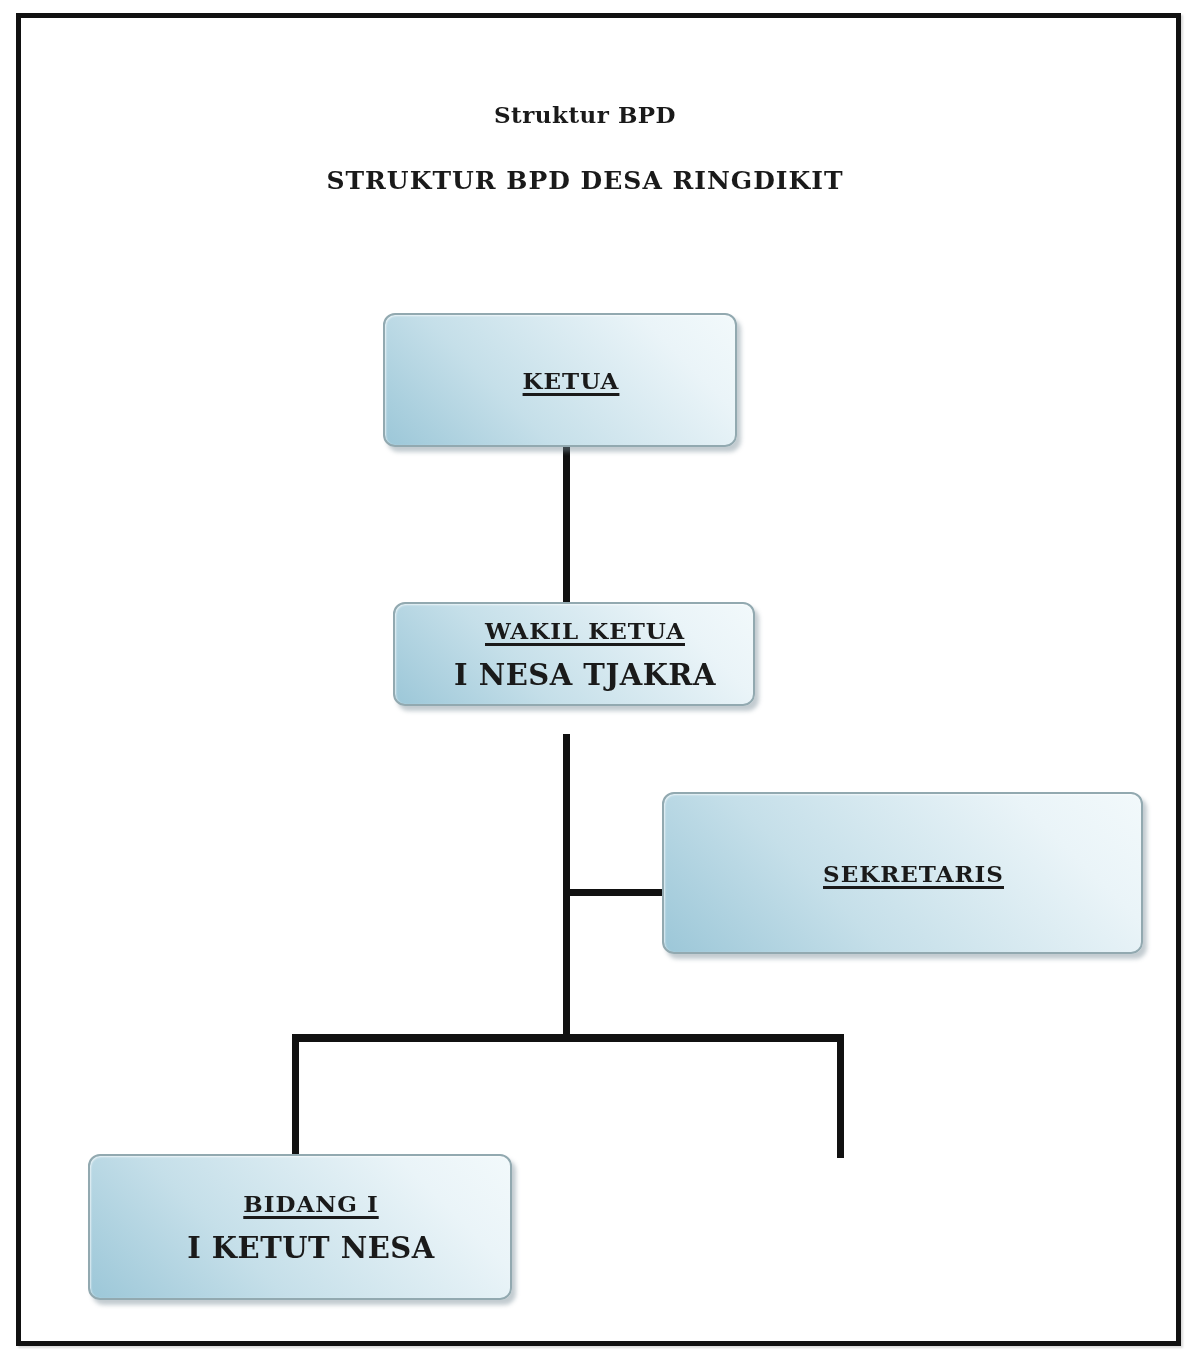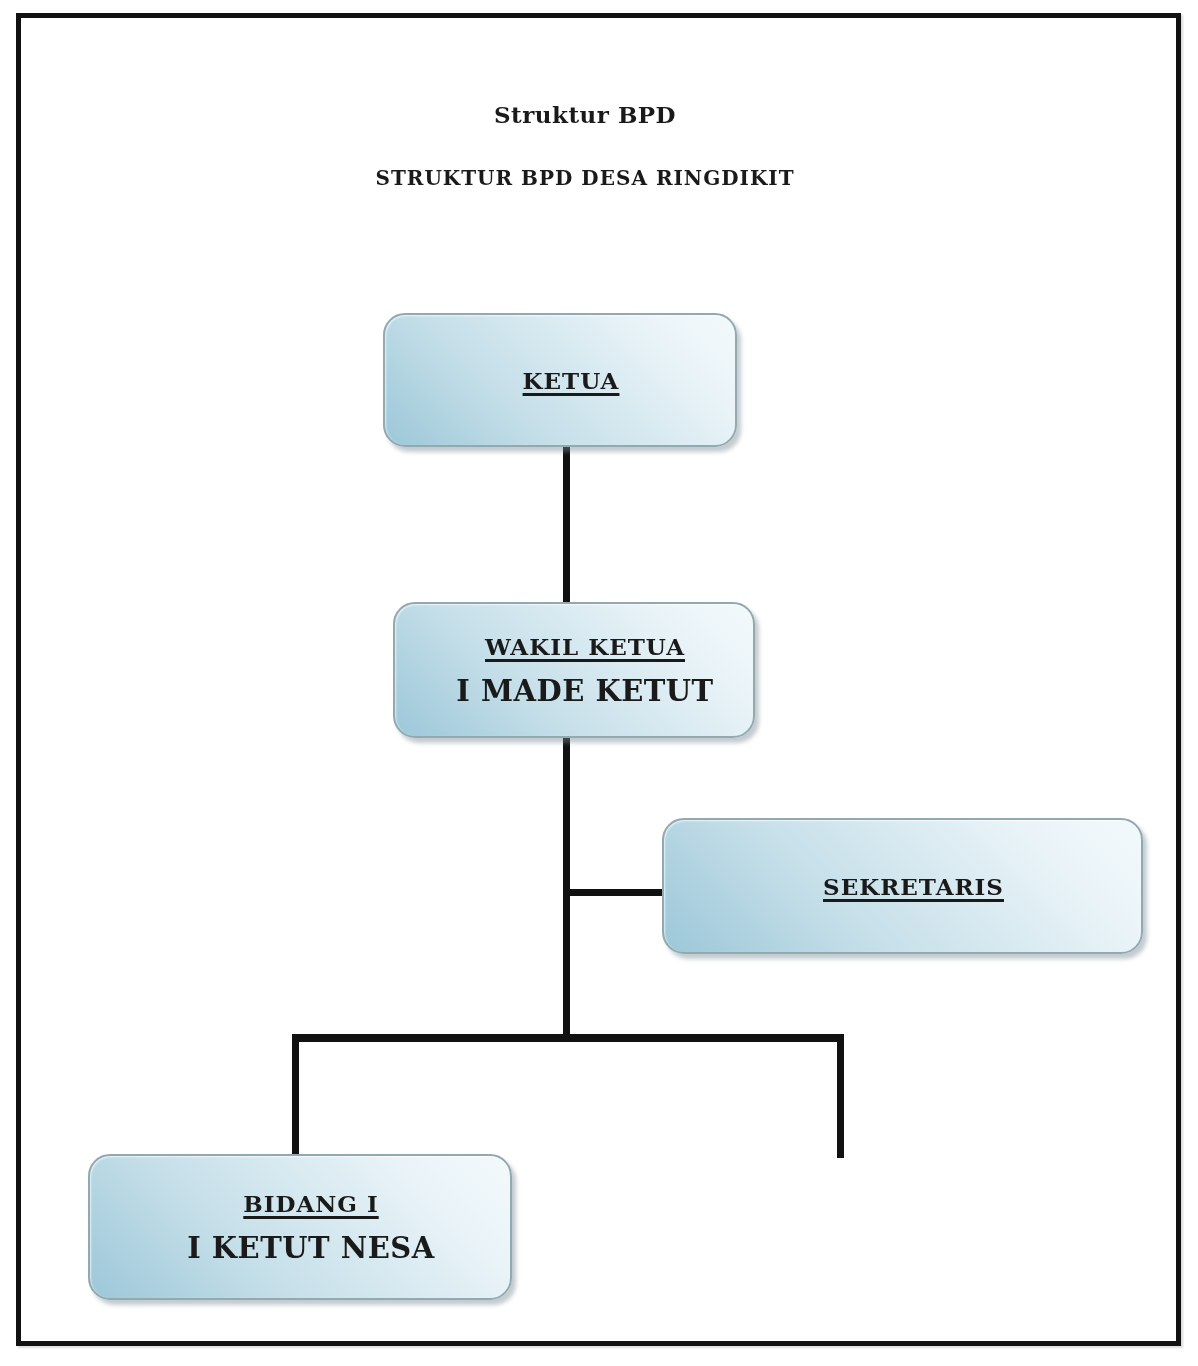--- a/index.html
+++ b/index.html
@@ -37,59 +37,59 @@
     font-weight: bold;
     color: var(--text, #1a1a1a);
     letter-spacing: 0.5px;
   }
   .title {
     position: absolute;
     top: 166px;
     left: 0;
     width: 1170px;
     text-align: center;
-    font-size: 20px;
+    font-size: 25px;
     font-weight: bold;
     color: var(--text, #1a1a1a);
     letter-spacing: 1px;
   }
   .connector {
     position: absolute;
     background: var(--connector, #111111);
   }
   .conn-ketua-wakil   { left: 563px; top: 444px; width: 7px;  height: 162px; }
   .conn-wakil-down    { left: 563px; top: 734px; width: 7px;  height: 308px; }
   .conn-sek-stub      { left: 566px; top: 889px; width: 100px; height: 7px;  }
   .conn-branch-h      { left: 292px; top: 1034px; width: 552px; height: 8px; }
   .conn-drop-left     { left: 292px; top: 1034px; width: 7px;  height: 124px; }
   .conn-drop-right    { left: 837px; top: 1034px; width: 7px;  height: 124px; }
   .node {
     position: absolute;
     box-sizing: border-box;
     border: 2px solid var(--box-border, #92a9b0);
-    border-radius: 22px;
+    border-radius: 12px;
     background: linear-gradient(45deg,
       var(--box-grad-start, #9cc7d8) 0%,
       #c5dfe9 35%,
       var(--box-grad-end, #eaf4f8) 80%,
       #f2f9fb 100%);
     box-shadow: 4px 5px 4px rgba(120, 140, 150, 0.45),
                 inset 1px 1px 2px rgba(255,255,255,0.7);
     display: flex;
     flex-direction: column;
     align-items: center;
     justify-content: center;
     gap: 14px;
     color: var(--text, #1a1a1a);
     text-align: center;
     padding-left: 22px;
   }
   .node-ketua      { left: 383px; top: 313px; width: 354px; height: 134px; }
-  .node-wakil      { left: 393px; top: 602px; width: 362px; height: 136px; }
-  .node-sekretaris { left: 662px; top: 818px; width: 481px; height: 136px; text-align: center; }
+  .node-wakil      { left: 393px; top: 602px; width: 362px; height: 104px; }
+  .node-sekretaris { left: 662px; top: 792px; width: 481px; height: 162px; text-align: center; }
   .node-bidang1    { left: 88px;  top: 1154px; width: 424px; height: 146px; }
   .node-bidang2    { left: 630px; top: 1154px; width: 425px; height: 146px; }
   .node .role {
     font-size: 23px;
     font-weight: bold;
     letter-spacing: 1px;
     text-decoration: underline;
     text-decoration-thickness: 2.5px;
     text-underline-offset: 4px;
   }
@@ -115,21 +115,21 @@
   <div class="connector conn-branch-h"></div>
   <div class="connector conn-drop-left"></div>
   <div class="connector conn-drop-right"></div>
 
   <div class="node node-ketua">
     <div class="role">KETUA</div>
   </div>
 
   <div class="node node-wakil">
     <div class="role">WAKIL KETUA</div>
-    <div class="name">I MADE KETUT</div>
+    <div class="name">I NESA TJAKRA</div>
   </div>
 
   <div class="node node-sekretaris">
     <div class="role">SEKRETARIS</div>
   </div>
 
   <div class="node node-bidang1">
     <div class="role">BIDANG I</div>
     <div class="name">I KETUT NESA</div>
   </div>

